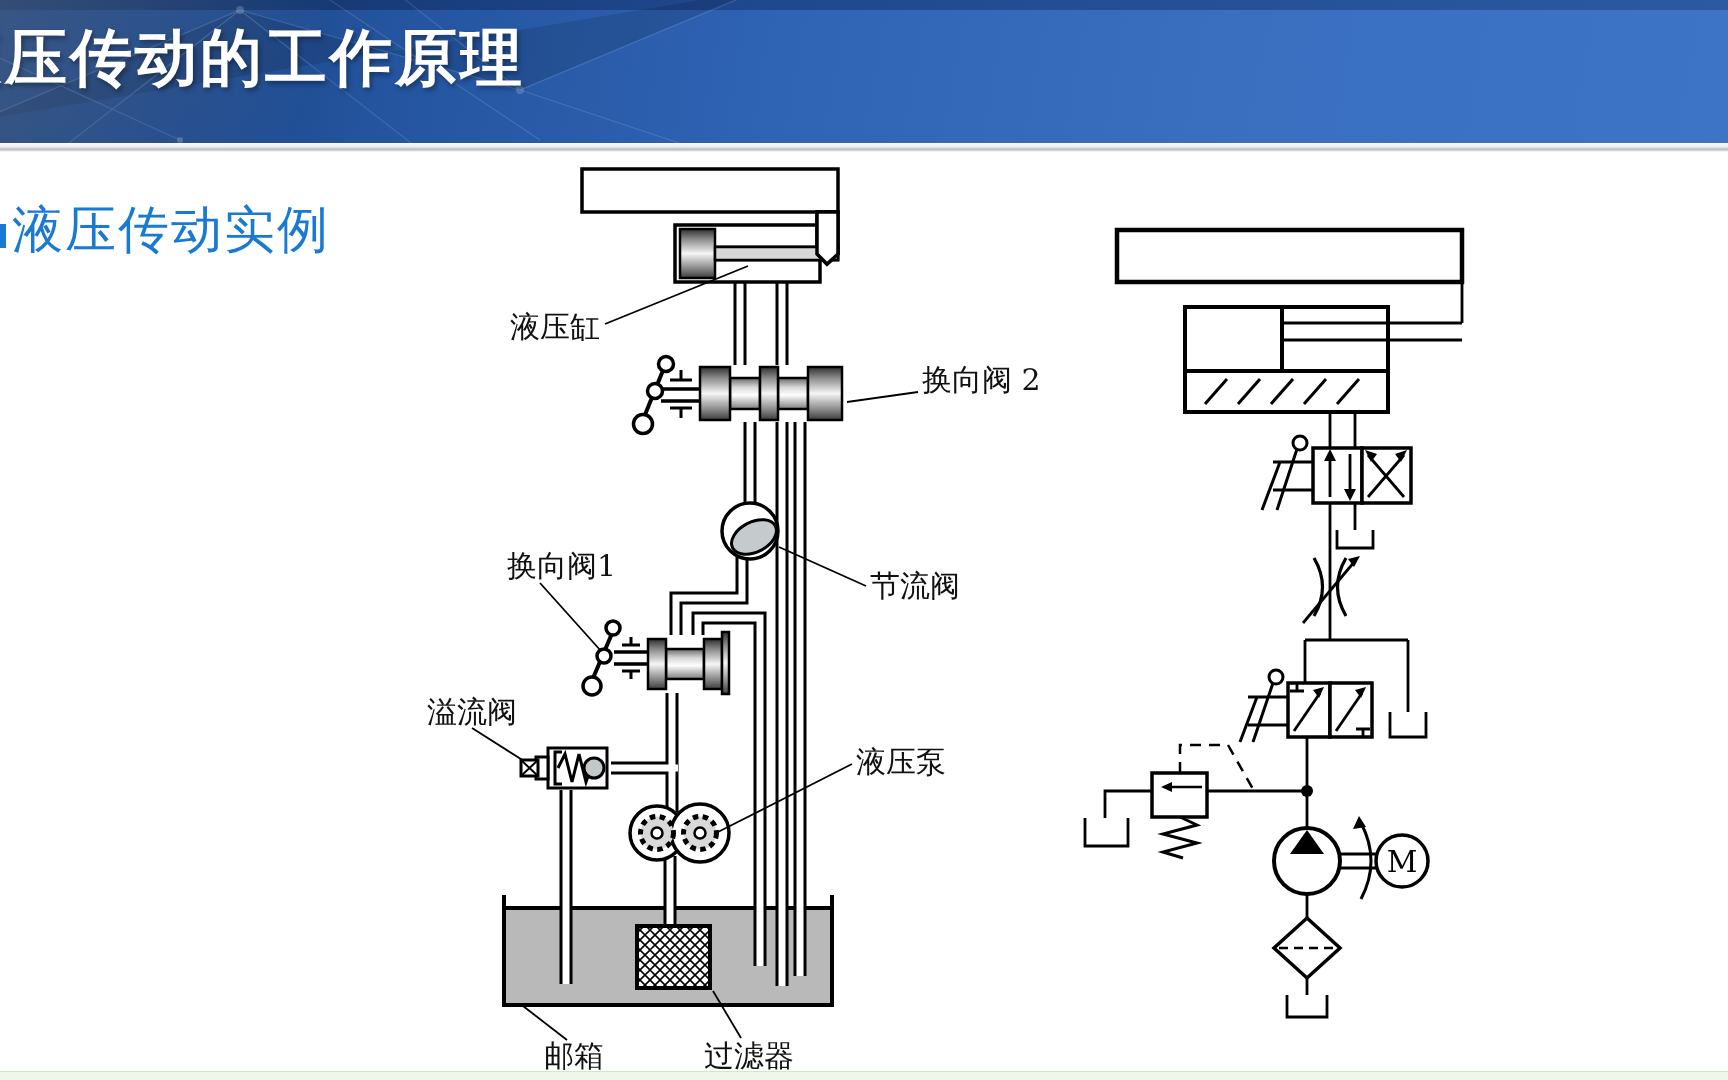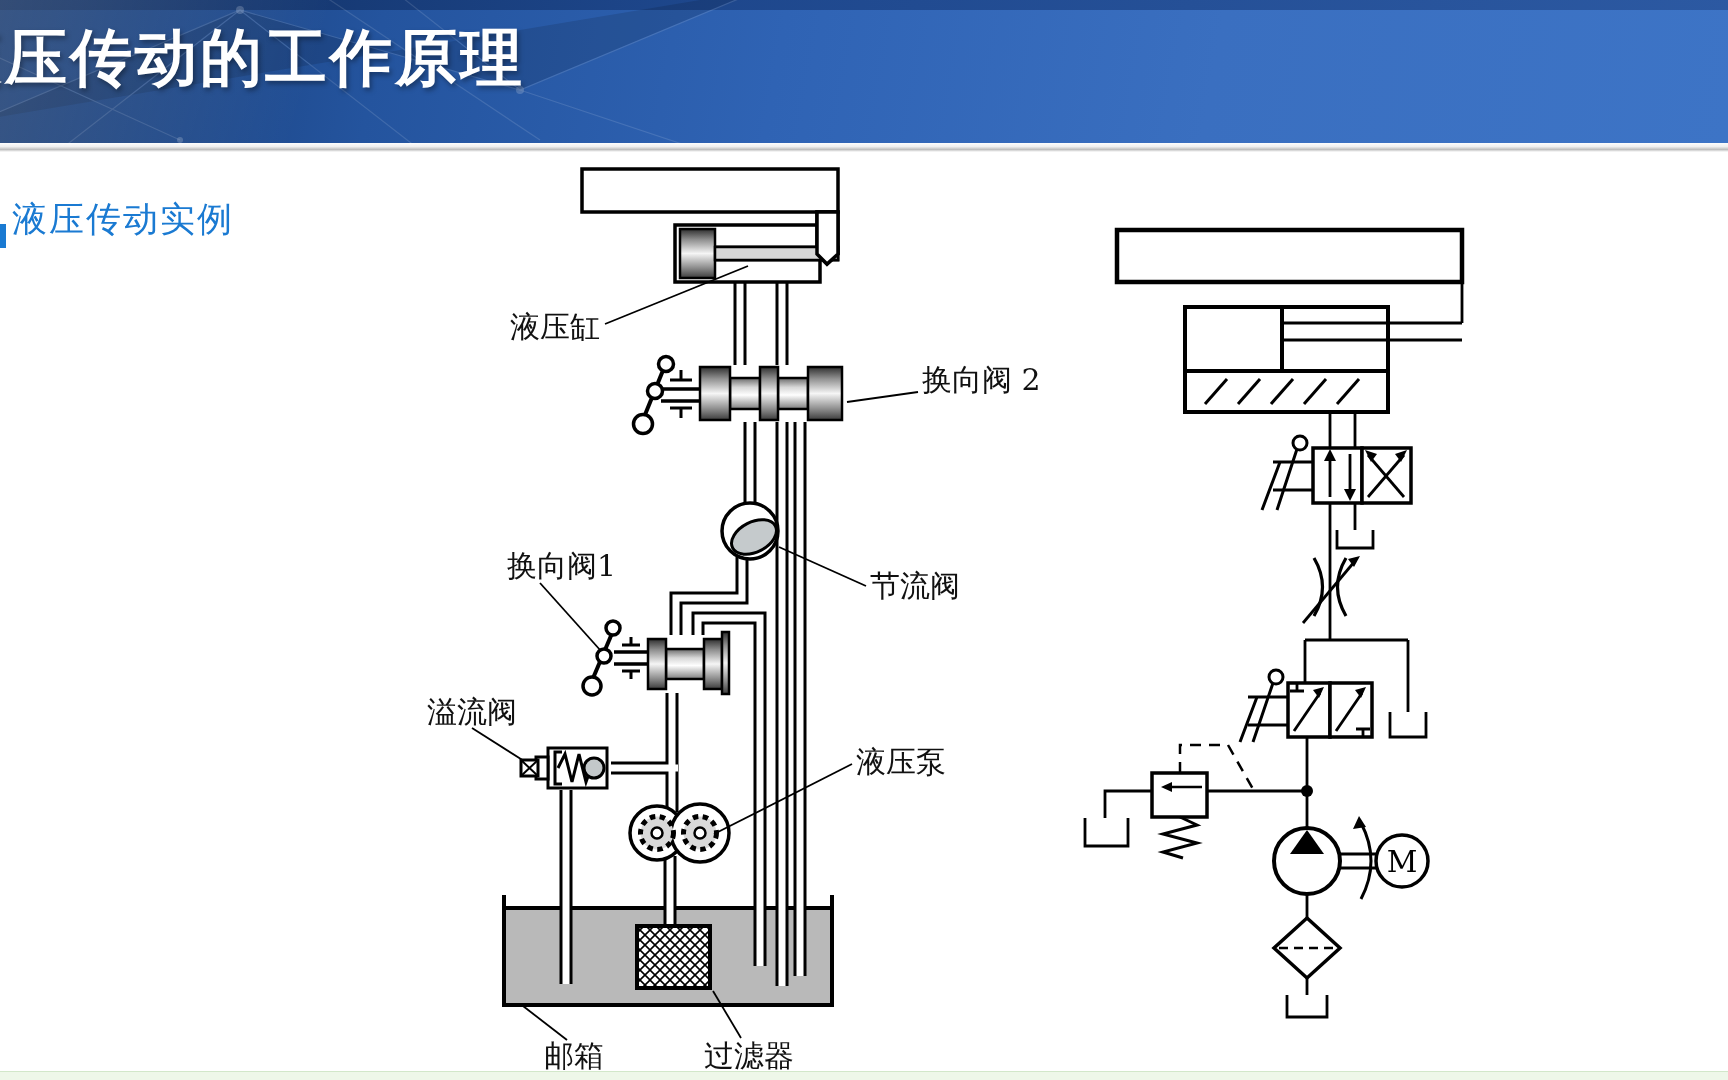--- a/index.html
+++ b/index.html
@@ -12,21 +12,21 @@
     background:linear-gradient(90deg,#0f2c5c,#1c4488 40%,#2a569e);opacity:.9;}
   .header-streak{position:absolute;left:-120px;top:-80px;width:700px;height:320px;
     background:linear-gradient(115deg,rgba(255,255,255,.22),rgba(255,255,255,0) 60%);
     transform:rotate(-8deg);}
   .page-title{position:absolute;left:-60px;top:16px;margin:0;white-space:nowrap;
     font-size:62px;font-weight:bold;letter-spacing:3px;color:#ffffff;
     text-shadow:2px 3px 5px rgba(0,0,0,.35);}
   .ridge{position:absolute;left:0;top:143px;width:1728px;height:9px;z-index:3;
     background:linear-gradient(180deg,#fdfdfd 0%,#efefef 40%,#bfbfbf 72%,#ffffff 100%);}
   .subtitle{position:absolute;left:12px;top:196px;margin:0;z-index:2;
-    font-size:35px;font-weight:500;color:#1a7ad2;letter-spacing:2px;}
+    font-size:51px;font-weight:500;color:#1a7ad2;letter-spacing:2px;}
   .subtitle-tick{position:absolute;left:0;top:224px;width:6px;height:24px;background:#1a7ad2;z-index:2;}
   .bottom-strip{position:absolute;left:0;bottom:0;width:1728px;height:8px;z-index:2;
     background:#eef7e9;border-top:1px solid #d2e7ca;}
   .diagram-svg{position:absolute;left:0;top:0;z-index:1;}
   .lbl{font-family:"DejaVu Serif","Liberation Serif",serif;font-size:30px;fill:#111;}
   .mlbl{font-family:"DejaVu Serif","Liberation Serif",serif;font-size:30px;fill:#000;}
 </style>
 </head>
 <body>
 

